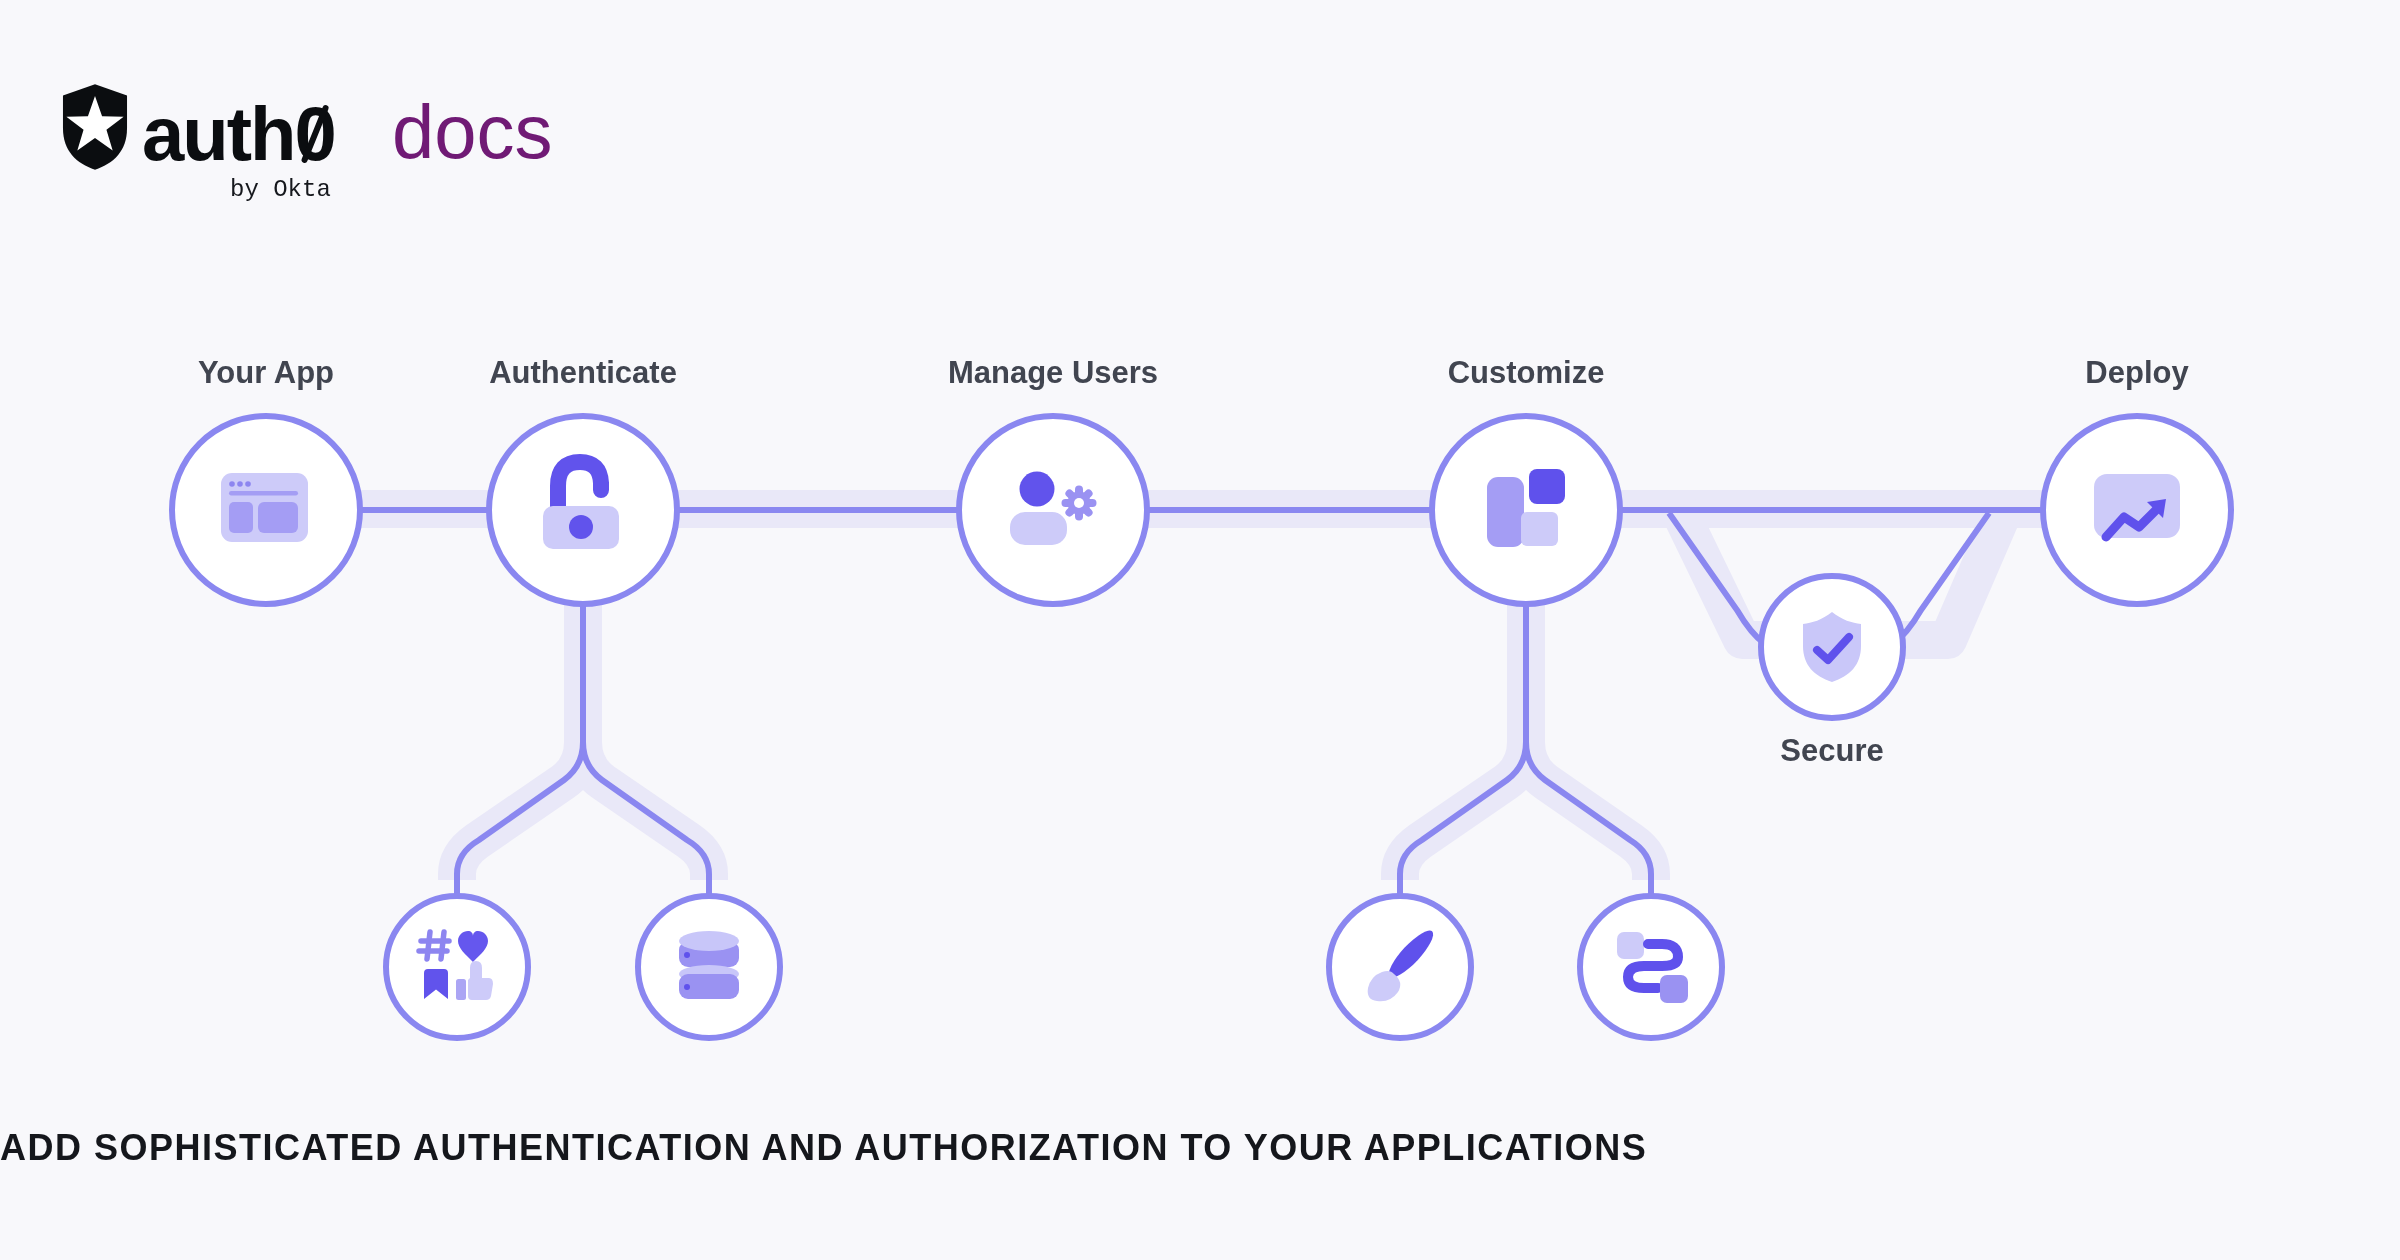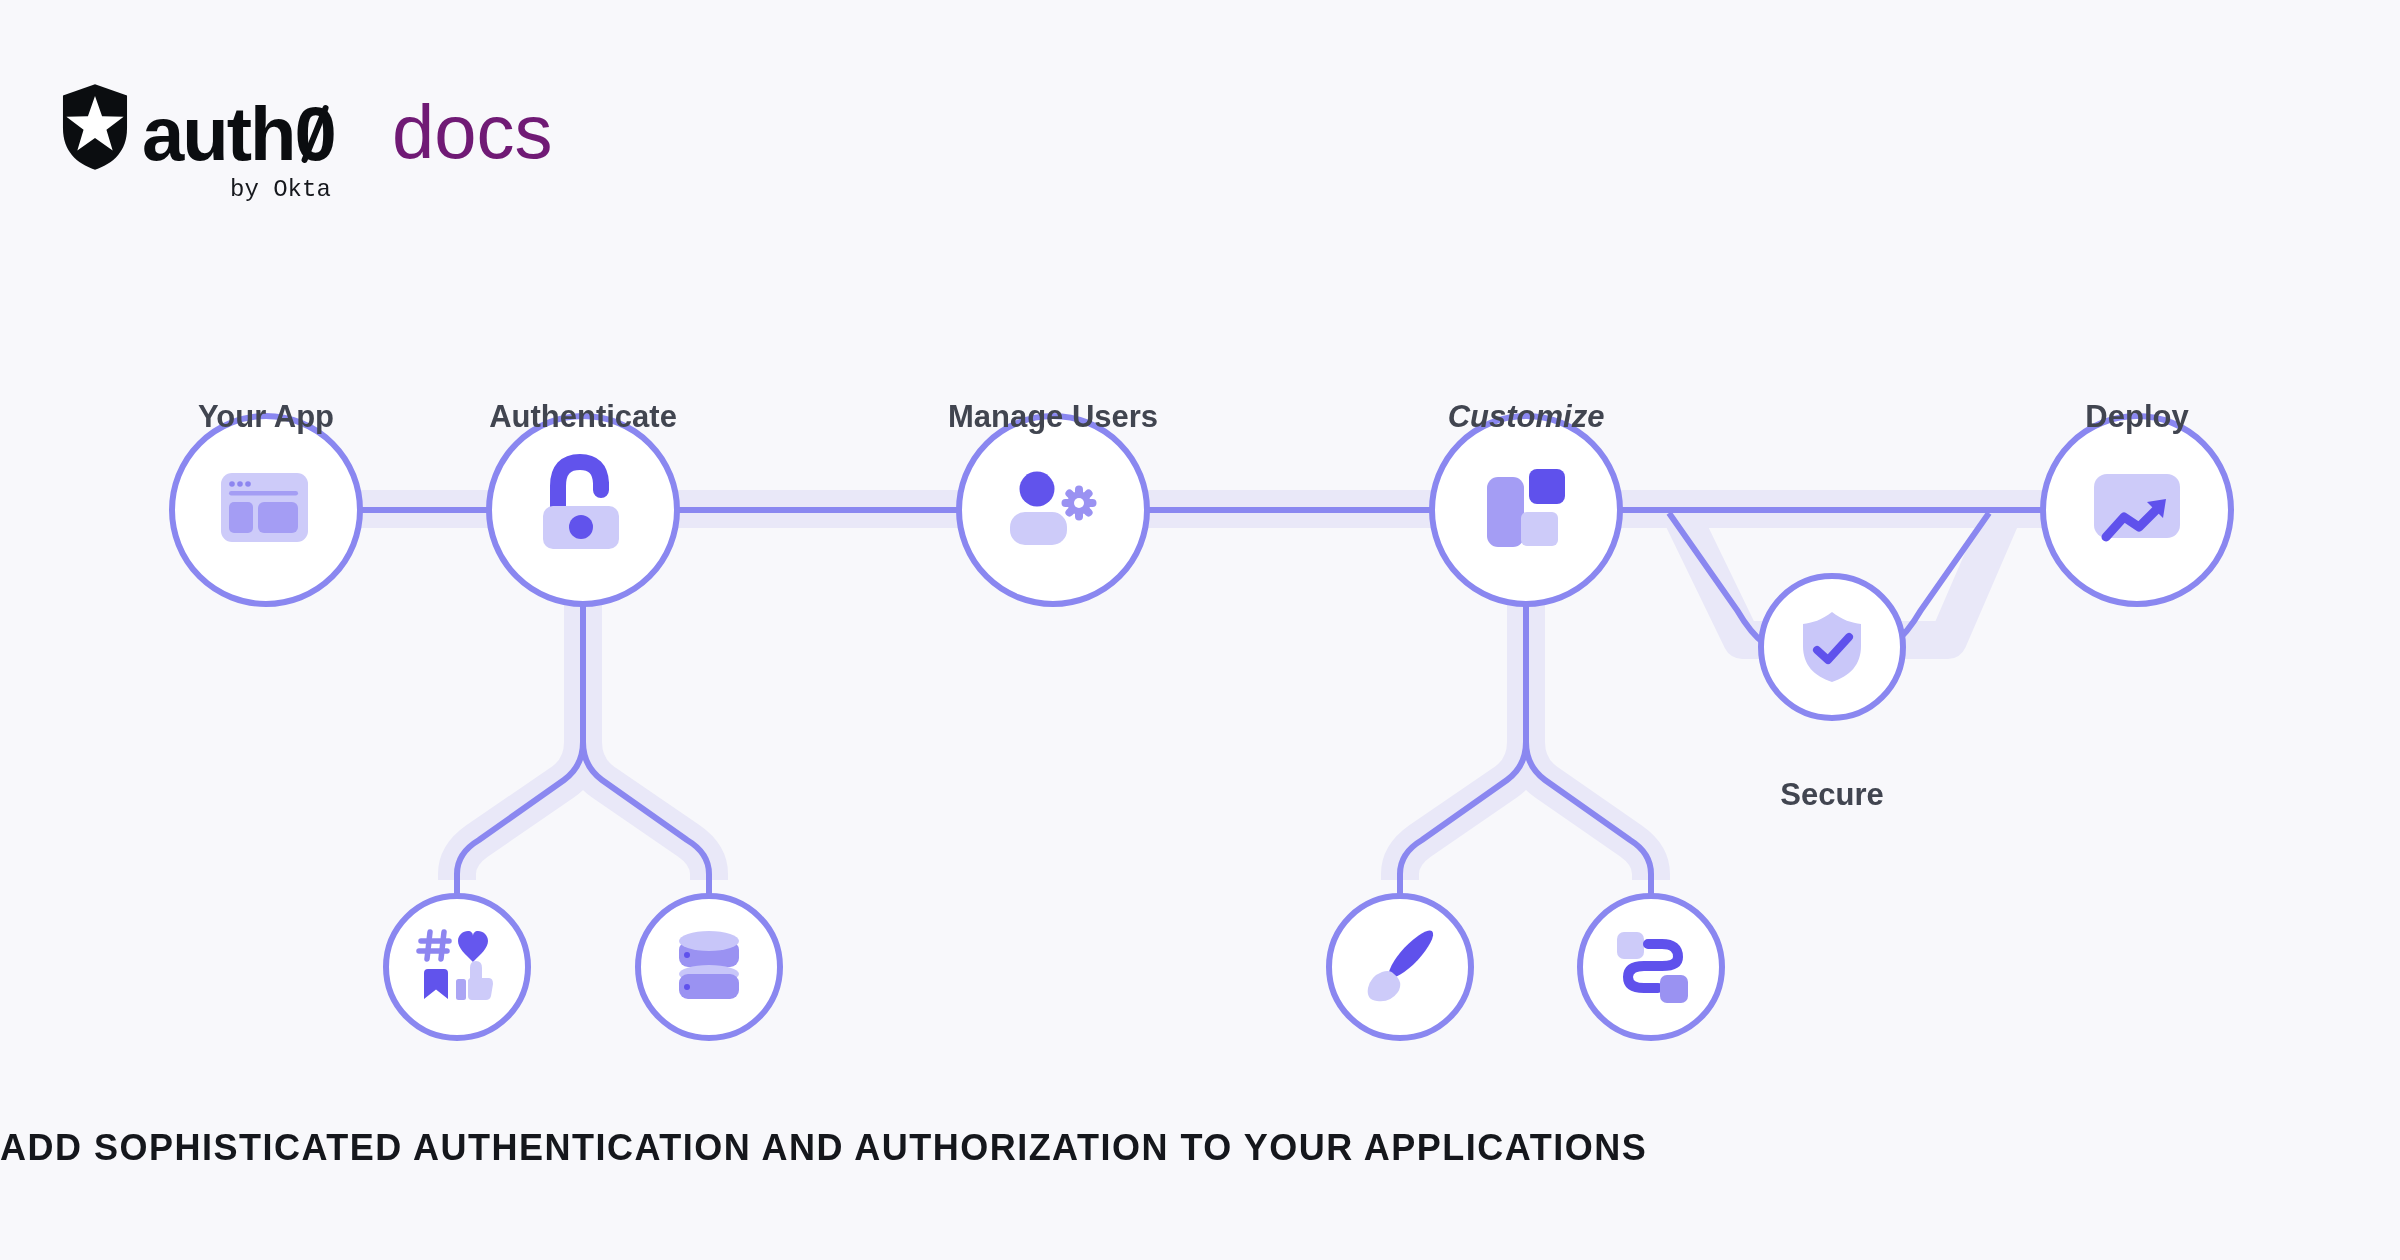--- a/index.html
+++ b/index.html
@@ -30,21 +30,21 @@
   }
   .byline-text {
     position:absolute; left:230px; top:176px;
     font-size:24px; font-weight:500; color:#16181D; white-space:nowrap;font-family:Liberation Mono, monospace;
   }
 
   
   .node-label {
     position:absolute; transform:translateX(-50%);
     font-size:31px; font-weight:700; color:#414550;
-    line-height:38px; white-space:nowrap;margin-top:44px;
+    line-height:38px; white-space:nowrap;
   }
 
   
   .headline {
     position:absolute; left:0; right:0; top:1127px;
     font-size:36px; font-weight:700;
     letter-spacing:1.5px; color:#15171C; white-space:nowrap;
   }
 </style>
 </head>
@@ -193,19 +193,19 @@
         <rect x="1617" y="932" width="27" height="27" rx="7" fill="#CDCBF9"></rect>
         <path d="M 1648 944 H 1662 Q 1678 944 1678 957 Q 1678 966 1662 966 H 1644 Q 1628 966 1628 977 Q 1628 988 1644 988 H 1658" fill="none" stroke="#5F51EC" stroke-width="10" stroke-linecap="round"></path>
         <rect x="1660" y="975" width="28" height="28" rx="7" fill="#9A92F2"></rect>
       </g>
     </g>
   </svg>
 
   <div class="node-label" style="left:266px;  top:354px;">Your App</div>
   <div class="node-label" style="left:583px;  top:354px;">Authenticate</div>
   <div class="node-label" style="left:1053px; top:354px;">Manage Users</div>
-  <div class="node-label" style="left:1526px; top:354px;font-style:italic;">Customize</div>
+  <div class="node-label" style="left:1526px; top:354px;">Customize</div>
   <div class="node-label" style="left:2137px; top:354px;">Deploy</div>
   <div class="node-label" style="left:1832px; top:732px;">Secure</div>
 
   <div class="headline">ADD SOPHISTICATED AUTHENTICATION AND AUTHORIZATION TO YOUR APPLICATIONS</div>
 
 </div>
 
 </body></html>

